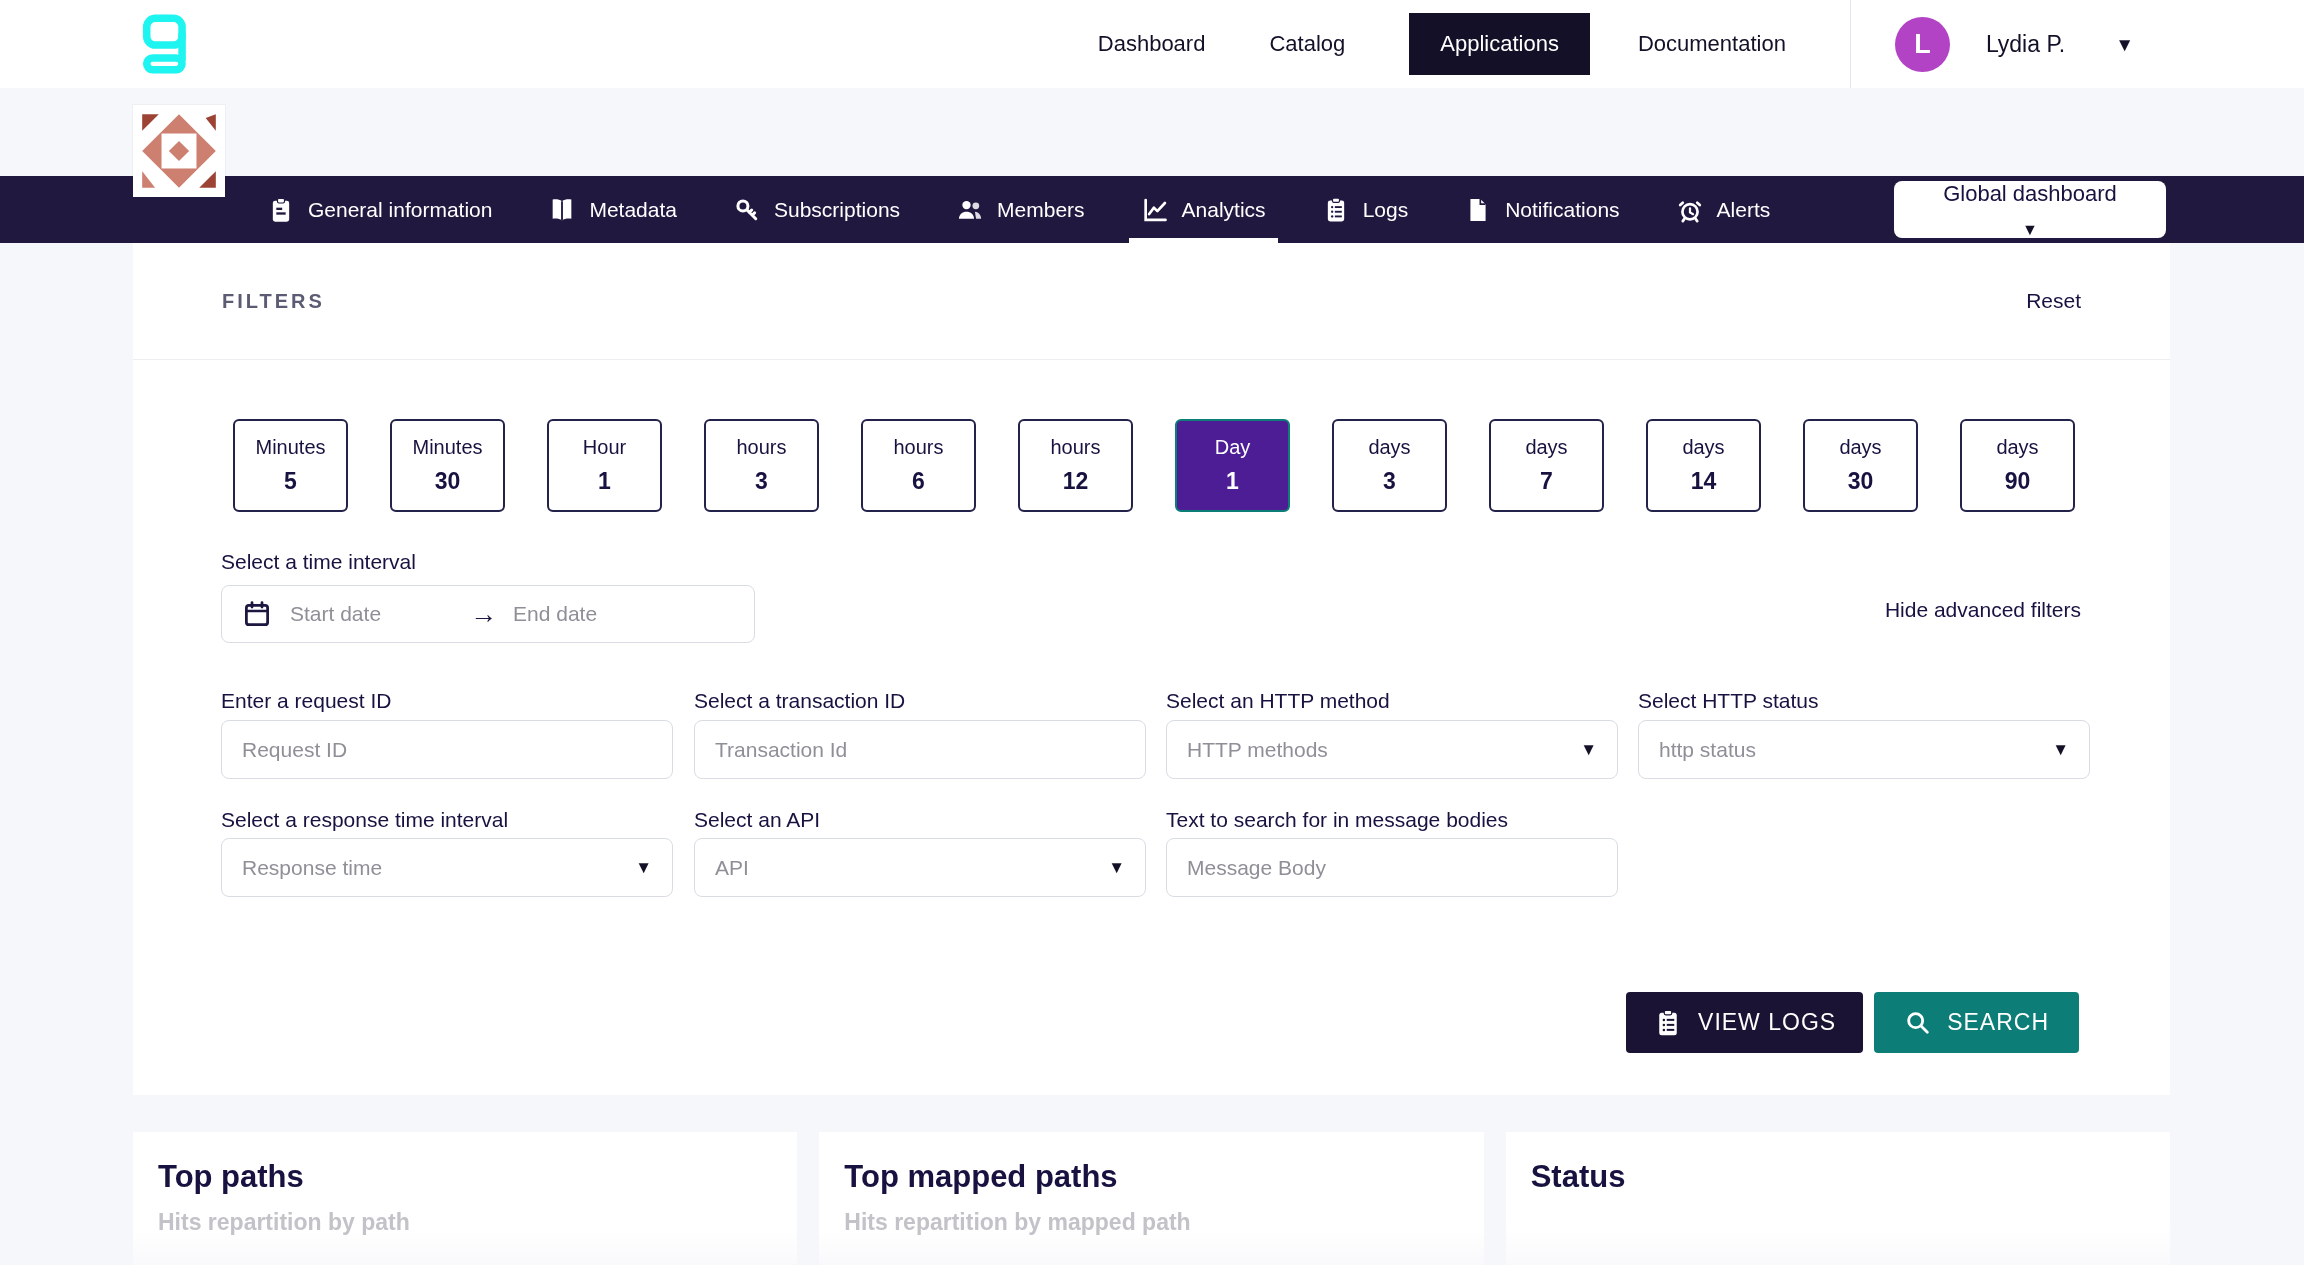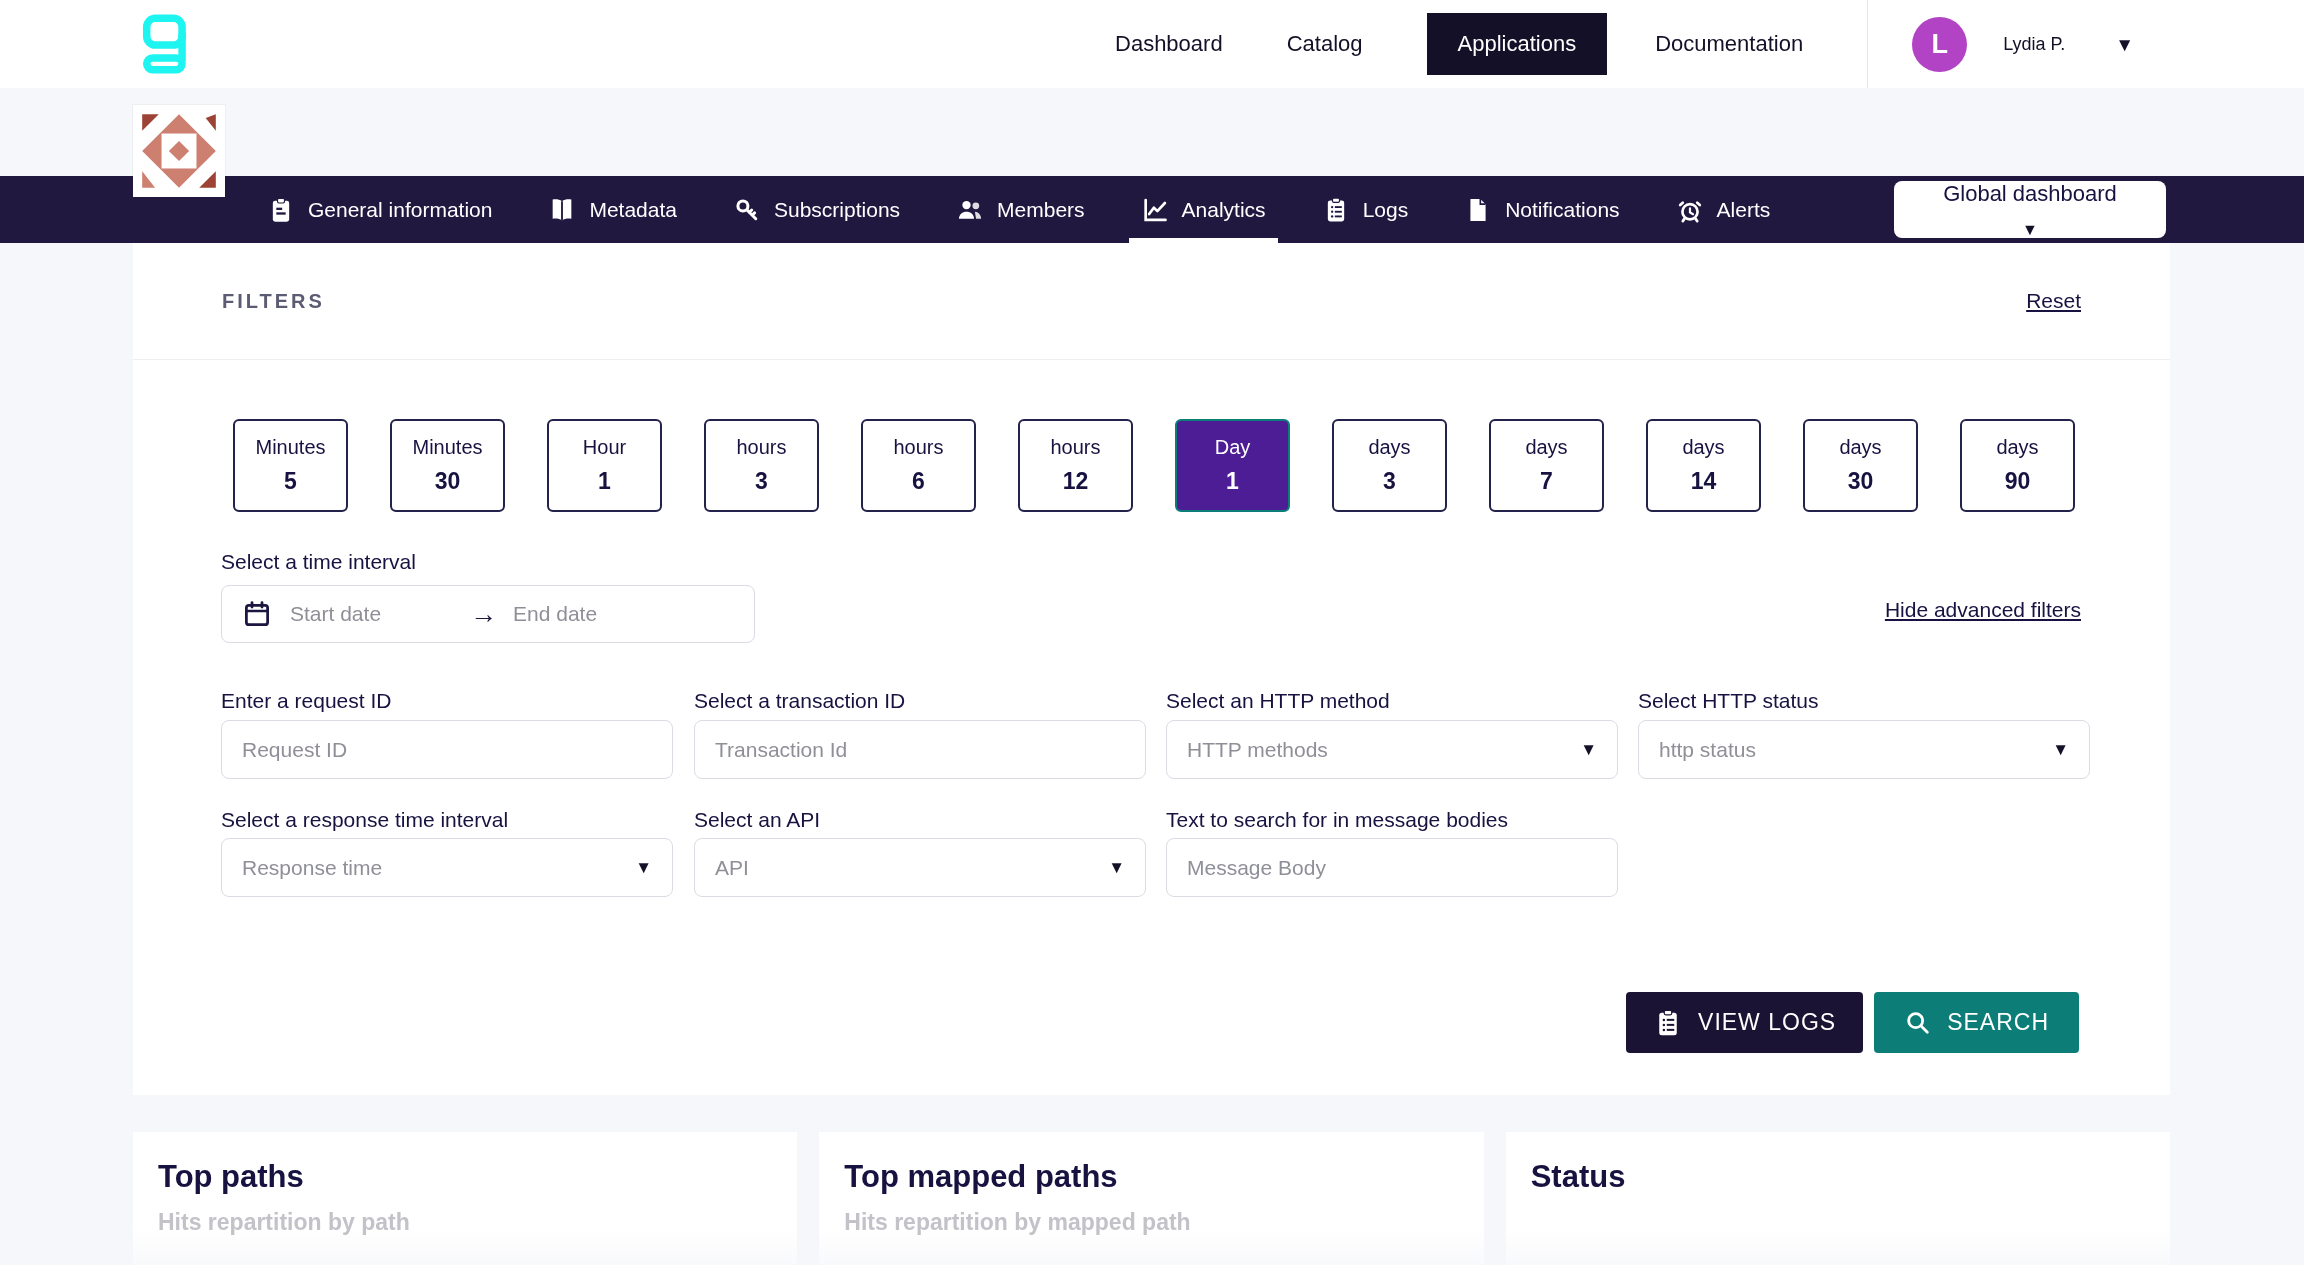--- a/index.html
+++ b/index.html
@@ -7,21 +7,21 @@
   body { font-family:"Liberation Sans","DejaVu Sans",sans-serif; background:#f6f7fb; color:#171240; }
   .page { position:relative; width:2304px; height:1265px; }
 
   
   .topnav { position:absolute; top:0; left:0; width:2304px; height:88px; background:#fff; display:flex; align-items:center; padding:0 170px 0 140px; z-index:6; }
   .topnav-right { margin-left:auto; display:flex; align-items:center; height:100%; }
   .nav-item { margin-right:64px; font-size:22px; color:#131027; cursor:pointer; display:flex; align-items:center; height:100%; }
   .nav-item.active { background:#131027; color:#fff; height:62px; padding:0 31px; margin-right:48px; }
   .nav-divider { width:1px; height:88px; background:#e4e4ec; margin-right:44px; }
   .avatar { width:55px; height:55px; border-radius:50%; background:#b343c5; color:#fff; font-size:27px; font-weight:bold; display:flex; align-items:center; justify-content:center; margin-right:36px; }
-  .user-name { font-size:18px; color:#131027; margin-right:50px; }
+  .user-name { font-size:23px; color:#131027; margin-right:50px; }
   .caret { color:#131027; font-size:19px; line-height:1; cursor:pointer; }
 
   
   .appheader { position:absolute; top:88px; left:0; width:2304px; height:88px; background:#e9e9f2; }
   .app-title { position:absolute; left:267px; top:0; height:88px; display:flex; align-items:center; font-size:42px; font-weight:bold; color:#171240; letter-spacing:0.5px; }
   .app-icon { position:absolute; left:133px; top:105px; width:92px; height:92px; background:#fff; z-index:7; box-shadow:0 0 0 1px rgba(0,0,0,0.03); }
 
   
   .tabbar { position:absolute; top:176px; left:0; width:2304px; height:67px; background:#211840; display:flex; align-items:center; padding-left:267px; z-index:5; }
   .tab { position:relative; height:100%; display:flex; align-items:center; margin-right:56px; cursor:pointer; }
@@ -29,21 +29,21 @@
   .tab .t-label { color:#fff; font-size:21px; }
   .tab.active::after { content:""; position:absolute; left:-12px; right:-12px; bottom:0; height:5px; background:#fff; }
   .dash-select { margin-left:auto; margin-right:138px; width:272px; height:57px; background:#fff; border-radius:8px; display:flex; align-items:center; padding:0 22px; cursor:pointer;flex-direction:column; }
   .dash-select .ds-val { font-size:22px; color:#171240; flex:1; }
   .dash-select .caret { font-size:16px; }
 
   
   .panel { position:absolute; left:133px; top:243px; width:2037px; height:852px; background:#fff; }
   .filters-head { position:absolute; top:0; left:0; right:0; height:117px; display:flex; align-items:center; justify-content:space-between; padding:0 89px; border-bottom:1px solid #ededf2; }
   .filters-title { font-size:20px; font-weight:bold; letter-spacing:3px; color:#5b5b73; }
-  .link { font-size:21px; color:#171240; text-decoration:underline; cursor:pointer; }
+  .link { font-size:21px; color:#171240; cursor:pointer; }
 
   .time-row { position:absolute; top:176px; left:100px; display:flex; gap:42px; }
   .time-btn { width:115px; height:93px; background:#fff; border:2px solid #23224a; border-radius:6px; display:flex; flex-direction:column; align-items:center; justify-content:center; cursor:pointer; }
   .time-btn .tb-unit { font-size:20px; color:#171240; }
   .time-btn .tb-val { font-size:23px; font-weight:bold; color:#171240; margin-top:9px; }
   .time-btn.selected { background:#4c1d95; border-color:#0c7e77; }
   .time-btn.selected .tb-unit, .time-btn.selected .tb-val { color:#fff; }
 
   .field-label { position:absolute; font-size:21px; color:#171240; }
   .ti-input { position:absolute; top:342px; left:88px; width:534px; height:58px; border:1px solid #d9dce3; border-radius:8px; display:flex; align-items:center; padding:0 20px; cursor:text; background:#fff; }

